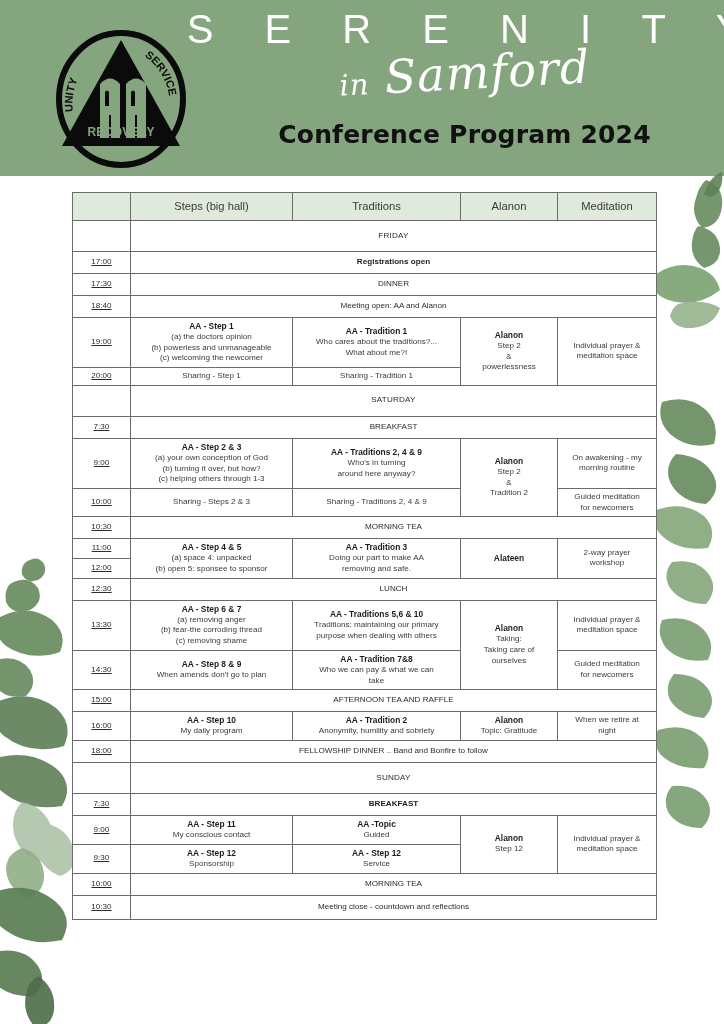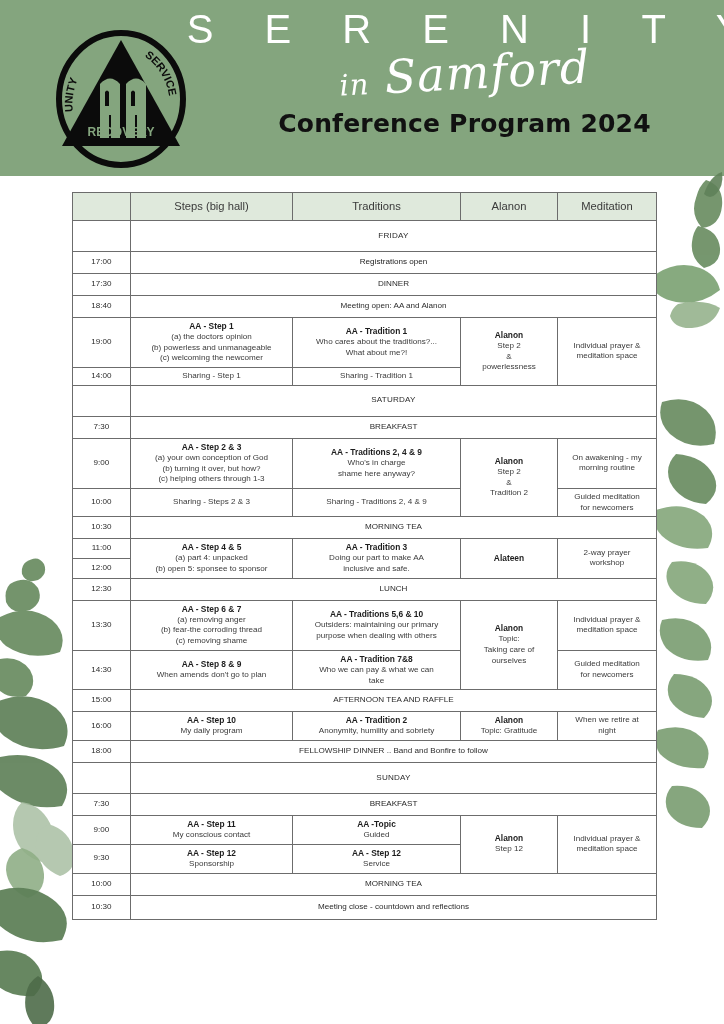--- a/index.html
+++ b/index.html
@@ -42,21 +42,21 @@
     font-size: 46px; color: #ffffff;
     line-height: 1.0; margin-top: -2px;
     letter-spacing: 1px;
     transform: rotate(-3deg);
   }
   .script .sm { font-size: 29px; }
   .conf {
     font-family: "DejaVu Sans", sans-serif;
     font-size: 25px; font-weight: 700;
     color: #111111; letter-spacing: 0.2px;
-    margin-top: 13px;
+    margin-top: 24px;
   }
 
   
   .leaf { position: absolute; pointer-events: none; }
 
   
   .table-wrap {
     position: absolute; left: 72px; top: 192px;
     width: 584px;
   }
@@ -106,34 +106,35 @@
   }
   td.day-stub { background: #aec6a5; border-right-color:#6c6c6c; }
 
   
   td.brk {
     background: #f4f4f2;
     font-size: 8.6px;
     color: #3a3a3a;
     height: 22px;
   }
-  td.brk.bold { font-weight: 400; color:#1d1d1d; }
+  td.brk.bold { font-weight: 700; color:#1d1d1d; }
 
   td.plain-full {
     background: #ffffff;
     font-size: 10.6px;
     font-weight: 700;
     color: #1d1d1d;
     height: 24px;
   }
 
   td.time {
     font-size: 8.4px;
     color: #3a3a3a;
     background: #ffffff;
+    text-decoration: underline;
   }
 
   .ttl { font-weight: 700; color: #1d1d1d; display:block; font-size:8.4px; }
   .sub { display:block; color:#3a3a3a; }
   td.sess { padding: 4px 5px; }
   td.alanon-cell .ttl { font-size: 8.4px; }
 </style>
 </head>
 <body>
 
@@ -299,21 +300,21 @@
               <span class="sub">Step 2</span>
               <span class="sub">&amp;</span>
               <span class="sub">powerlessness</span>
             </td>
             <td class="sess" rowspan="2">
               <span class="sub">Individual prayer &amp;</span>
               <span class="sub">meditation space</span>
             </td>
           </tr>
           <tr>
-            <td class="time">14:00</td>
+            <td class="time">20:00</td>
             <td class="sess">
               <span class="sub">Sharing - Step 1</span>
             </td>
             <td class="sess">
               <span class="sub">Sharing - Tradition 1</span>
             </td>
           </tr>
           <tr>
             <td class="day-stub"></td>
             <td class="day" colspan="4">SATURDAY</td>
@@ -325,22 +326,22 @@
           <tr>
             <td class="time">9:00</td>
             <td class="sess">
               <span class="ttl">AA - Step 2 &amp; 3</span>
               <span class="sub">(a) your own conception of God</span>
               <span class="sub">(b) turning it over, but how?</span>
               <span class="sub">(c) helping others through 1-3</span>
             </td>
             <td class="sess">
               <span class="ttl">AA - Traditions 2, 4 &amp; 9</span>
-              <span class="sub">Who's in charge</span>
-              <span class="sub">shame here anyway?</span>
+              <span class="sub">Who's in turning</span>
+              <span class="sub">around here anyway?</span>
             </td>
             <td class="sess alanon-cell" rowspan="2">
               <span class="ttl">Alanon</span>
               <span class="sub">Step 2</span>
               <span class="sub">&amp;</span>
               <span class="sub">Tradition 2</span>
             </td>
             <td class="sess">
               <span class="sub">On awakening - my</span>
               <span class="sub">morning routine</span>
@@ -360,27 +361,27 @@
             </td>
           </tr>
           <tr>
             <td class="time">10:30</td>
             <td class="brk" colspan="4">MORNING TEA</td>
           </tr>
           <tr>
             <td class="time">11:00</td>
             <td class="sess" rowspan="2">
               <span class="ttl">AA - Step 4 &amp; 5</span>
-              <span class="sub">(a) part 4: unpacked</span>
+              <span class="sub">(a) space 4: unpacked</span>
               <span class="sub">(b) open 5: sponsee to sponsor</span>
             </td>
             <td class="sess" rowspan="2">
               <span class="ttl">AA - Tradition 3</span>
               <span class="sub">Doing our part to make AA</span>
-              <span class="sub">inclusive and safe.</span>
+              <span class="sub">removing and safe.</span>
             </td>
             <td class="sess alanon-cell" rowspan="2">
               <span class="ttl">Alateen</span>
             </td>
             <td class="sess" rowspan="2">
               <span class="sub">2-way prayer</span>
               <span class="sub">workshop</span>
             </td>
           </tr>
           <tr>
@@ -393,26 +394,26 @@
           <tr>
             <td class="time">13:30</td>
             <td class="sess">
               <span class="ttl">AA - Step 6 &amp; 7</span>
               <span class="sub">(a) removing anger</span>
               <span class="sub">(b) fear-the corroding thread</span>
               <span class="sub">(c)  removing shame</span>
             </td>
             <td class="sess">
               <span class="ttl">AA - Traditions 5,6 &amp; 10</span>
-              <span class="sub">Outsiders: maintaining our primary</span>
+              <span class="sub">Traditions: maintaining our primary</span>
               <span class="sub">purpose when dealing with others</span>
             </td>
             <td class="sess alanon-cell" rowspan="2">
               <span class="ttl">Alanon</span>
-              <span class="sub">Topic:</span>
+              <span class="sub">Taking:</span>
               <span class="sub">Taking care of</span>
               <span class="sub">ourselves</span>
             </td>
             <td class="sess">
               <span class="sub">Individual prayer &amp;</span>
               <span class="sub">meditation space</span>
             </td>
           </tr>
           <tr>
             <td class="time">14:30</td>

